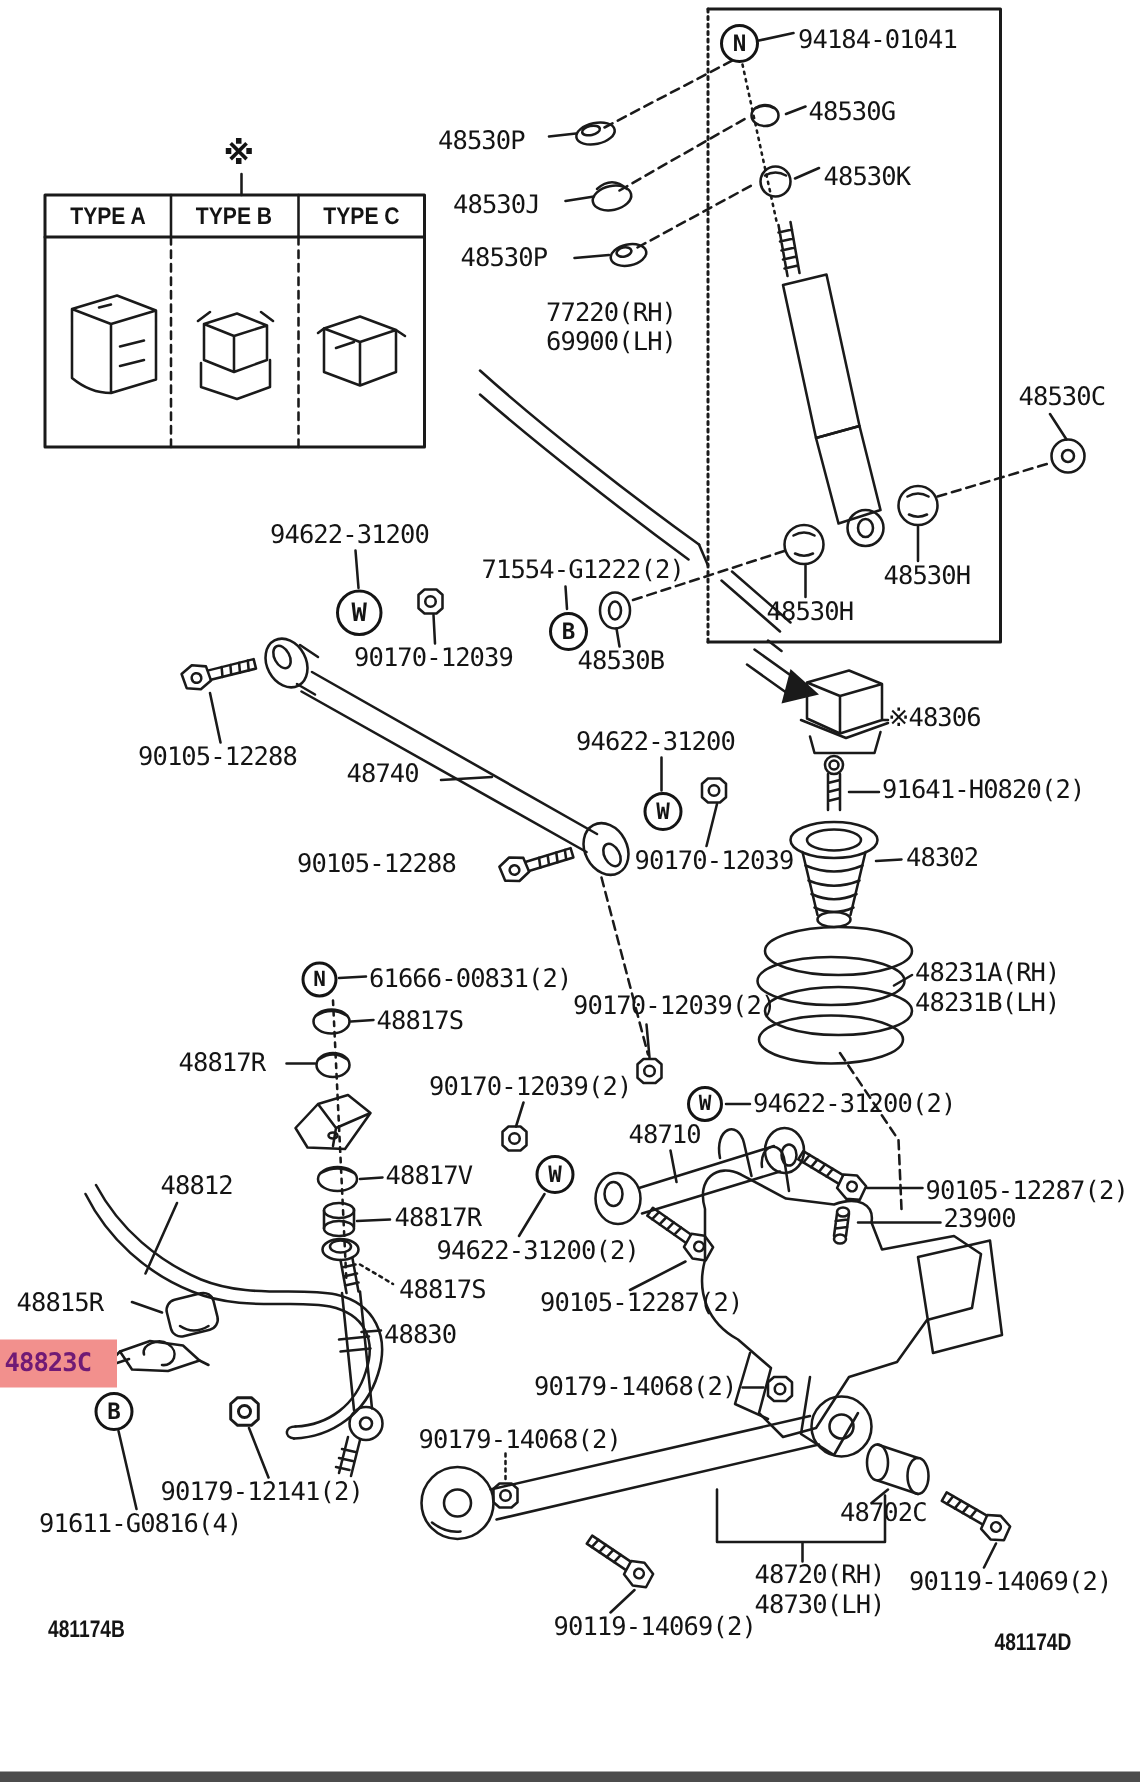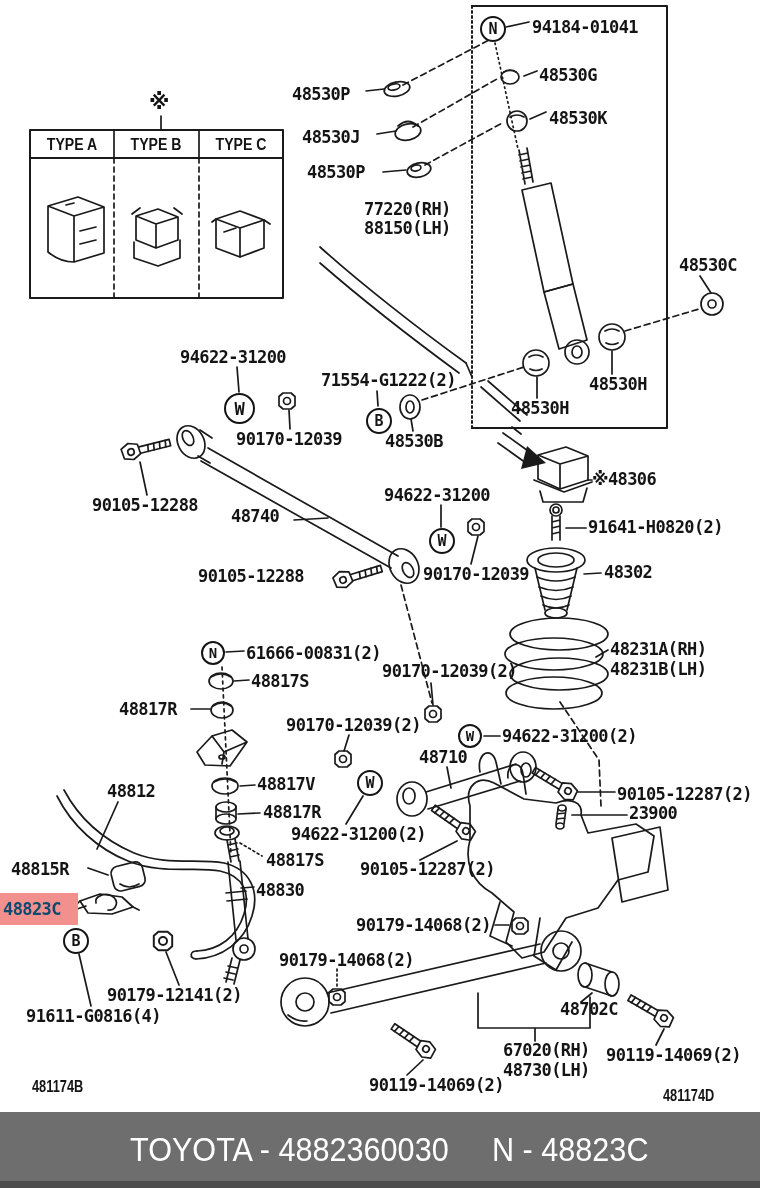--- a/index.html
+++ b/index.html
@@ -1,34 +1,34 @@
 <!DOCTYPE html>
 <html><head>
 <meta charset="utf-8">
 <style>
   html,body{margin:0;padding:0;background:#fff;}
   .stage{position:relative;width:760px;height:1188px;background:#ffffff;overflow:hidden;
          font-family:"DejaVu Sans Mono","DejaVu Sans",monospace;}
   svg.art{position:absolute;left:0;top:0;}
   .lbl{position:absolute;font-family:"DejaVu Sans Mono","DejaVu Sans",monospace;
-       font-weight:bold;font-size:17px;line-height:1.05;letter-spacing:-0.6px;
+       font-weight:normal;font-size:17px;line-height:1.05;letter-spacing:-0.6px;
        color:#141414;white-space:pre;}
   .marker{position:absolute;border:2px solid #141414;border-radius:50%;background:#fff;
           display:flex;align-items:center;justify-content:center;
           font-family:"DejaVu Sans Mono",monospace;font-weight:bold;color:#141414;box-sizing:border-box;}
   .note{position:absolute;left:149px;top:90px;font-family:"DejaVu Sans","Liberation Sans",sans-serif;
         font-weight:bold;font-size:21px;color:#141414;}
   .th{position:absolute;width:84px;text-align:center;font-family:"Liberation Sans",sans-serif;
       font-weight:bold;font-size:16px;color:#141414;transform:scaleX(.88);}
   .code{position:absolute;font-family:"Liberation Sans",sans-serif;font-weight:bold;font-size:16px;
         color:#141414;transform:scaleX(.8);transform-origin:left center;letter-spacing:0;}
   .hl-box{position:absolute;left:0;top:893px;width:78px;height:32px;background:#f2908d;
           display:flex;align-items:center;}
   .hl-box span{font-family:"DejaVu Sans Mono",monospace;font-weight:bold;font-size:17px;
-               letter-spacing:-0.6px;color:#0c4a6e;padding-left:3px;}
+               letter-spacing:-0.6px;color:#701a75;padding-left:3px;}
   .footer{position:absolute;left:0;top:1112px;width:760px;height:76px;background:#6e6e6e;}
   .footer .ftxt{position:absolute;color:#ffffff;font-family:"Liberation Sans",sans-serif;
                 font-size:34px;font-weight:400;transform:scaleX(.9);transform-origin:left center;
                 top:18px;white-space:nowrap;}
   .footer-edge{position:absolute;left:0;top:1181px;width:760px;height:7px;background:#4c4c4c;}
 </style>
 </head>
 <body>
 
 <div class="stage">
@@ -274,21 +274,21 @@
 <div class="marker" style="left:458px;top:724px;width:24px;height:24px;font-size:14px">W</div>
 <div class="marker" style="left:63px;top:928px;width:26px;height:26px;font-size:15px">B</div>
 
 <div class="lbl" style="left:532px;top:19px">94184-01041</div>
 <div class="lbl" style="left:292px;top:86px">48530P</div>
 <div class="lbl" style="left:539px;top:67px">48530G</div>
 <div class="lbl" style="left:302px;top:129px">48530J</div>
 <div class="lbl" style="left:549px;top:110px">48530K</div>
 <div class="lbl" style="left:307px;top:164px">48530P</div>
 <div class="lbl" style="left:364px;top:201px">77220(RH)</div>
-<div class="lbl" style="left:364px;top:220px">88150(LH)</div>
+<div class="lbl" style="left:364px;top:220px">69900(LH)</div>
 <div class="lbl" style="left:679px;top:257px">48530C</div>
 <div class="lbl" style="left:589px;top:376px">48530H</div>
 <div class="lbl" style="left:511px;top:400px">48530H</div>
 <div class="lbl" style="left:385px;top:433px">48530B</div>
 <div class="lbl" style="left:321px;top:372px">71554-G1222(2)</div>
 <div class="lbl" style="left:180px;top:349px">94622-31200</div>
 <div class="lbl" style="left:236px;top:431px">90170-12039</div>
 <div class="lbl" style="left:92px;top:497px">90105-12288</div>
 <div class="lbl" style="left:231px;top:508px">48740</div>
 <div class="lbl" style="left:198px;top:568px">90105-12288</div>
@@ -314,31 +314,27 @@
 <div class="lbl" style="left:291px;top:826px">94622-31200(2)</div>
 <div class="lbl" style="left:266px;top:852px">48817S</div>
 <div class="lbl" style="left:360px;top:861px">90105-12287(2)</div>
 <div class="lbl" style="left:11px;top:861px">48815R</div>
 <div class="lbl" style="left:256px;top:882px">48830</div>
 <div class="lbl" style="left:356px;top:917px">90179-14068(2)</div>
 <div class="lbl" style="left:279px;top:952px">90179-14068(2)</div>
 <div class="lbl" style="left:107px;top:987px">90179-12141(2)</div>
 <div class="lbl" style="left:26px;top:1008px">91611-G0816(4)</div>
 <div class="lbl" style="left:560px;top:1001px">48702C</div>
-<div class="lbl" style="left:503px;top:1042px">67020(RH)</div>
+<div class="lbl" style="left:503px;top:1042px">48720(RH)</div>
 <div class="lbl" style="left:503px;top:1062px">48730(LH)</div>
 <div class="lbl" style="left:606px;top:1047px">90119-14069(2)</div>
 <div class="lbl" style="left:369px;top:1077px">90119-14069(2)</div>
 
 <div class="hl-box">
   <span>48823C</span>
 </div>
 
 <div class="code" style="left:32px;top:1078px">481174B</div>
 <div class="code" style="left:663px;top:1087px">481174D</div>
 
-<div class="footer">
-  <span class="ftxt" style="left:130px">TOYOTA - 4882360030</span>
-  <span class="ftxt" style="left:492px">N - 48823C</span>
+<div class="footer-edge"></div>
+
 </div>
-<div class="footer-edge"></div>
-
-</div>
 
 </body></html>

